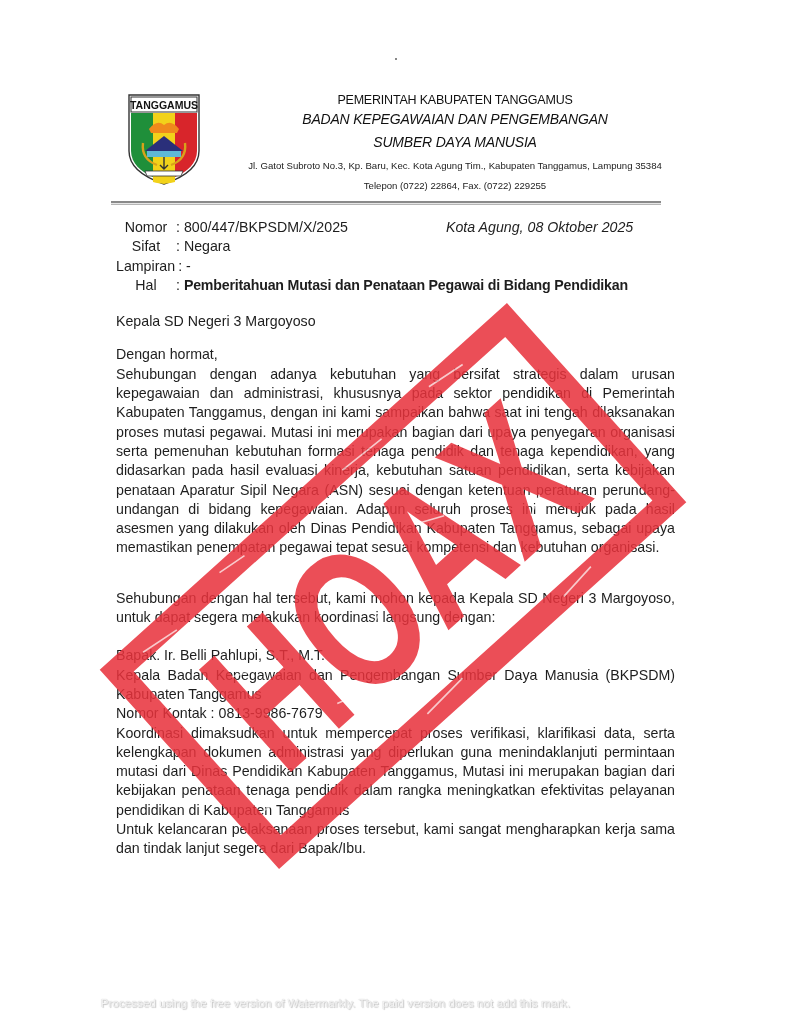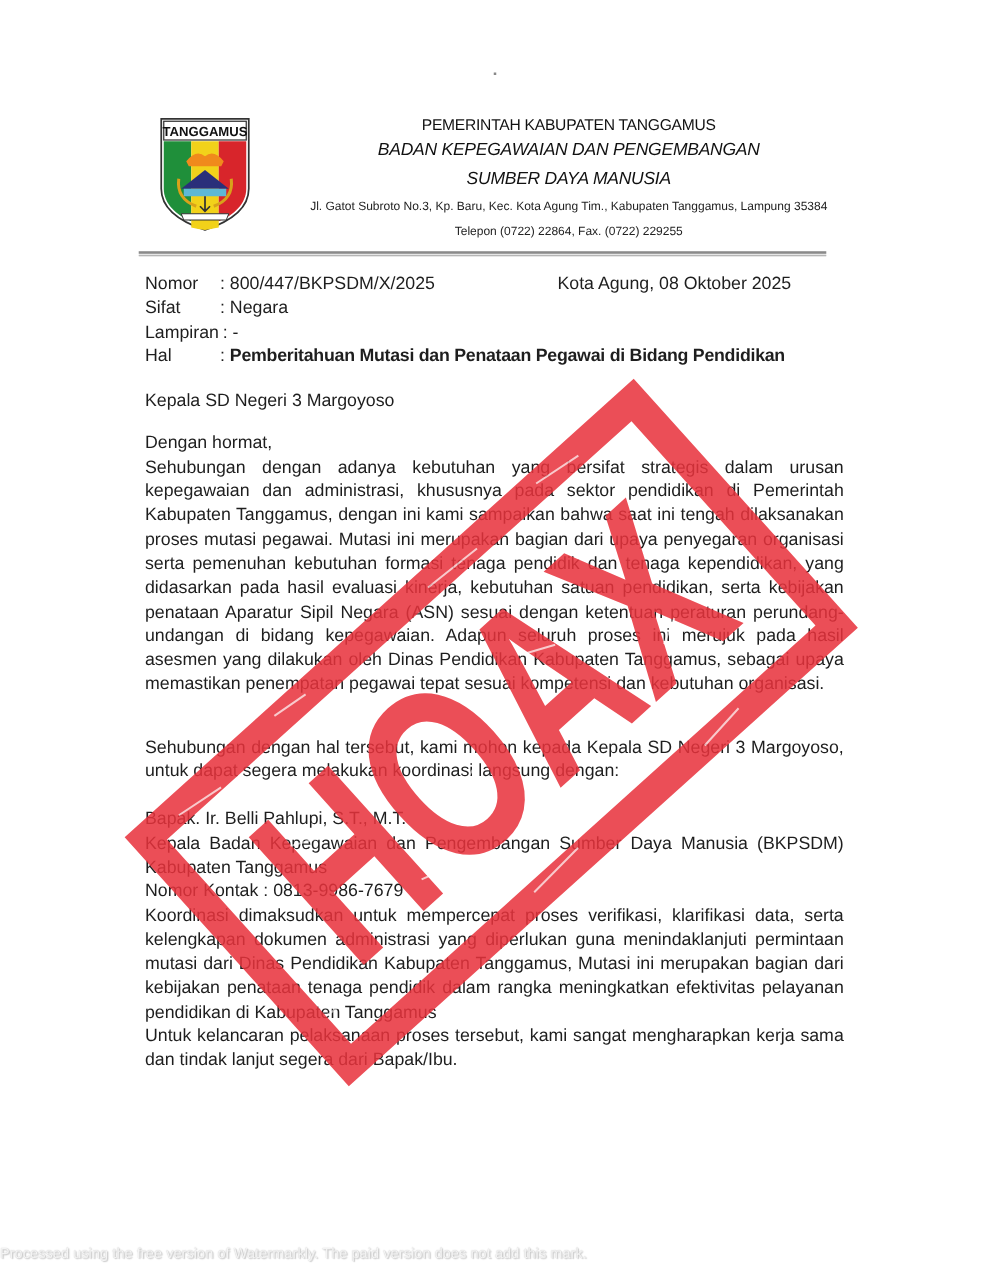--- a/index.html
+++ b/index.html
@@ -14,35 +14,35 @@
   .kop { position: absolute; left: 220px; top: 92px; width: 470px; text-align: center; }
   .kop .gov { font-size: 12.5px; font-weight: normal; letter-spacing: -0.2px; line-height: 16px; color:#111; }
   .kop .agency1, .kop .agency2 { font-size: 14px; line-height: 23px; color:#111; letter-spacing: -0.2px; font-style: italic; }
   .kop .addr { font-size: 9.6px; line-height: 14px; margin-top: 5px; color:#222; white-space: nowrap; }
   .kop .tel { font-size: 9.6px; line-height: 14px; margin-top: 6px; color:#222; }
   .kop-rule { position: absolute; left: 111px; top: 201px; width: 550px; height: 4px;
     border-top: 2px solid #8a8a8a; border-bottom: 1px solid #b5b5b5; box-sizing: border-box; background:#e6e6e6; }
 
   
   .doc { position: absolute; left: 116px; top: 218px; width: 559px; font-size: 14.2px; line-height: 19.3px; color:#1e1e1e; }
-  .meta-row { display: flex; height: 19.3px; white-space: nowrap; }
+  .meta-row { display: flex; height: 19.3px; white-space: nowrap; text-align: center; }
   .meta-key { width: 60px; }
   .meta-key.wide { width: auto; }
   .meta-val { }
   .meta-val.bold { font-weight: bold; letter-spacing: -0.2px; }
-  .meta-date { position: absolute; left: 330px; top: 0; }
+  .meta-date { position: absolute; left: 330px; top: 0; font-style: italic; }
   .block { margin-top: 14px; }
   p.just { margin: 0; text-align: justify; text-align-last: left; }
   .line { white-space: nowrap; }
 
   
   .stamp { position: absolute; left: 0; top: 0; width: 791px; height: 1024px; pointer-events: none; }
 
   
-  .footer-mark { position: absolute; left: 0; width: 671px; top: 997px; 
+  .footer-mark { position: absolute; left: 0; width: 671px; top: 997px; text-align: center;
     font-size: 11.5px; color: #f4f4f4; text-shadow: 0 0 1px #bdbdbd, 1px 1px 1px #c8c8c8; letter-spacing: 0.1px; }
 </style>
 </head>
 <body>
 
 <div class="page-dot"></div>
 
 <div class="logo">
   <svg width="74" height="92" viewBox="0 0 74 92">
     <path d="M2 2 H72 V58 C72 76 52 86 37 91 C22 86 2 76 2 58 Z" fill="#ffffff" stroke="#333" stroke-width="1.4"></path>

